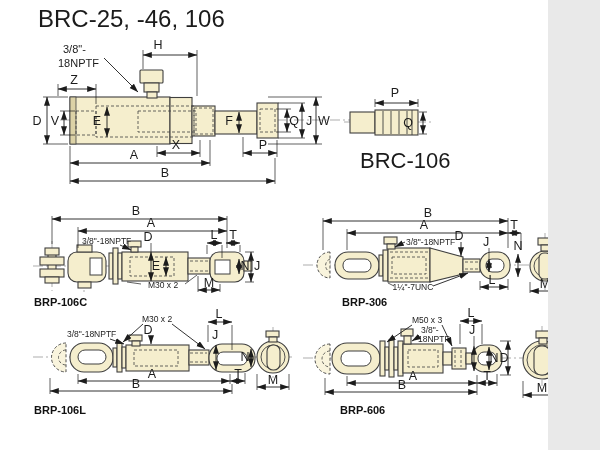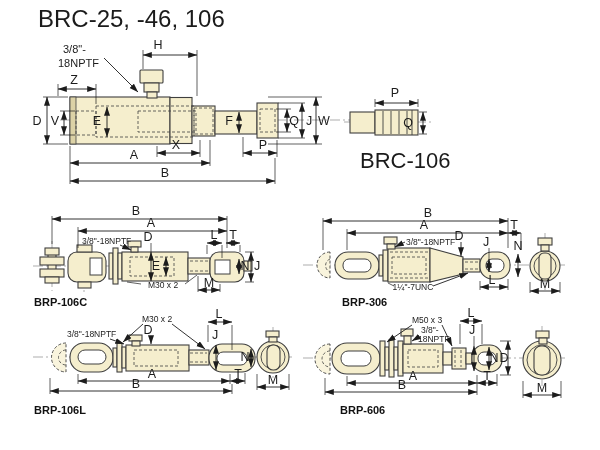--- a/index.html
+++ b/index.html
@@ -1,18 +1,18 @@
 <!DOCTYPE html>
 <html style="--background: #ffffff; --body-fill: #f5eecd; --body-shade: #dcd2a6; --outline: #3f3f3f; --dim: #1c1c1c; --centerline: #8a8a8a;"><head>
 <meta charset="utf-8">
 <style>
   html,body { margin:0; padding:0; }
   body { background:#e9e9e9; font-family:"Liberation Sans",sans-serif; }
   .sheet {
-    position:relative; width:600px; height:450px; background:var(--background,#ffffff);
+    position:relative; width:548px; height:450px; background:var(--background,#ffffff);
     overflow:hidden;
   }
   svg text { font-family:"Liberation Sans",sans-serif; }
   .t-title { font-size:24px; fill:#1b1b1b; }
   .t-sub   { font-size:22px; fill:#1b1b1b; }
   .t-dim   { font-size:12.5px; fill:var(--dim,#1c1c1c); text-anchor:middle; }
   .t-small { font-size:8.5px; fill:var(--dim,#1c1c1c); }
   .t-port  { font-size:11px; fill:var(--dim,#1c1c1c); }
   .t-name  { font-size:11px; font-weight:bold; fill:#111; }
   .part  { fill:var(--body-fill,#f5eecd); stroke:var(--outline,#3f3f3f); stroke-width:1.1; }

